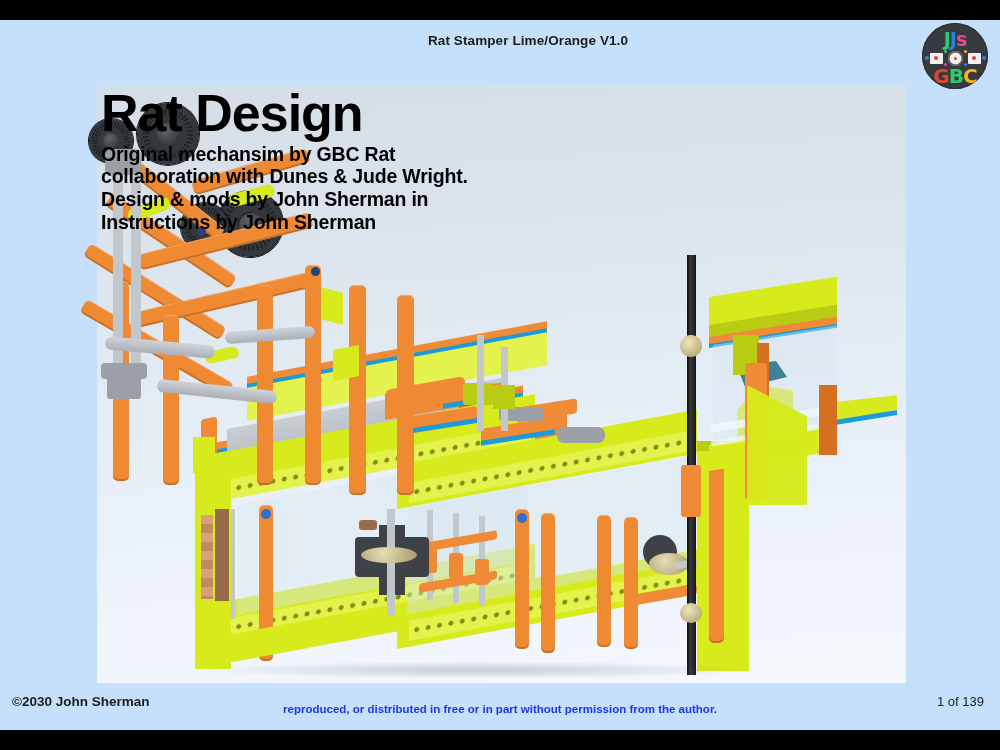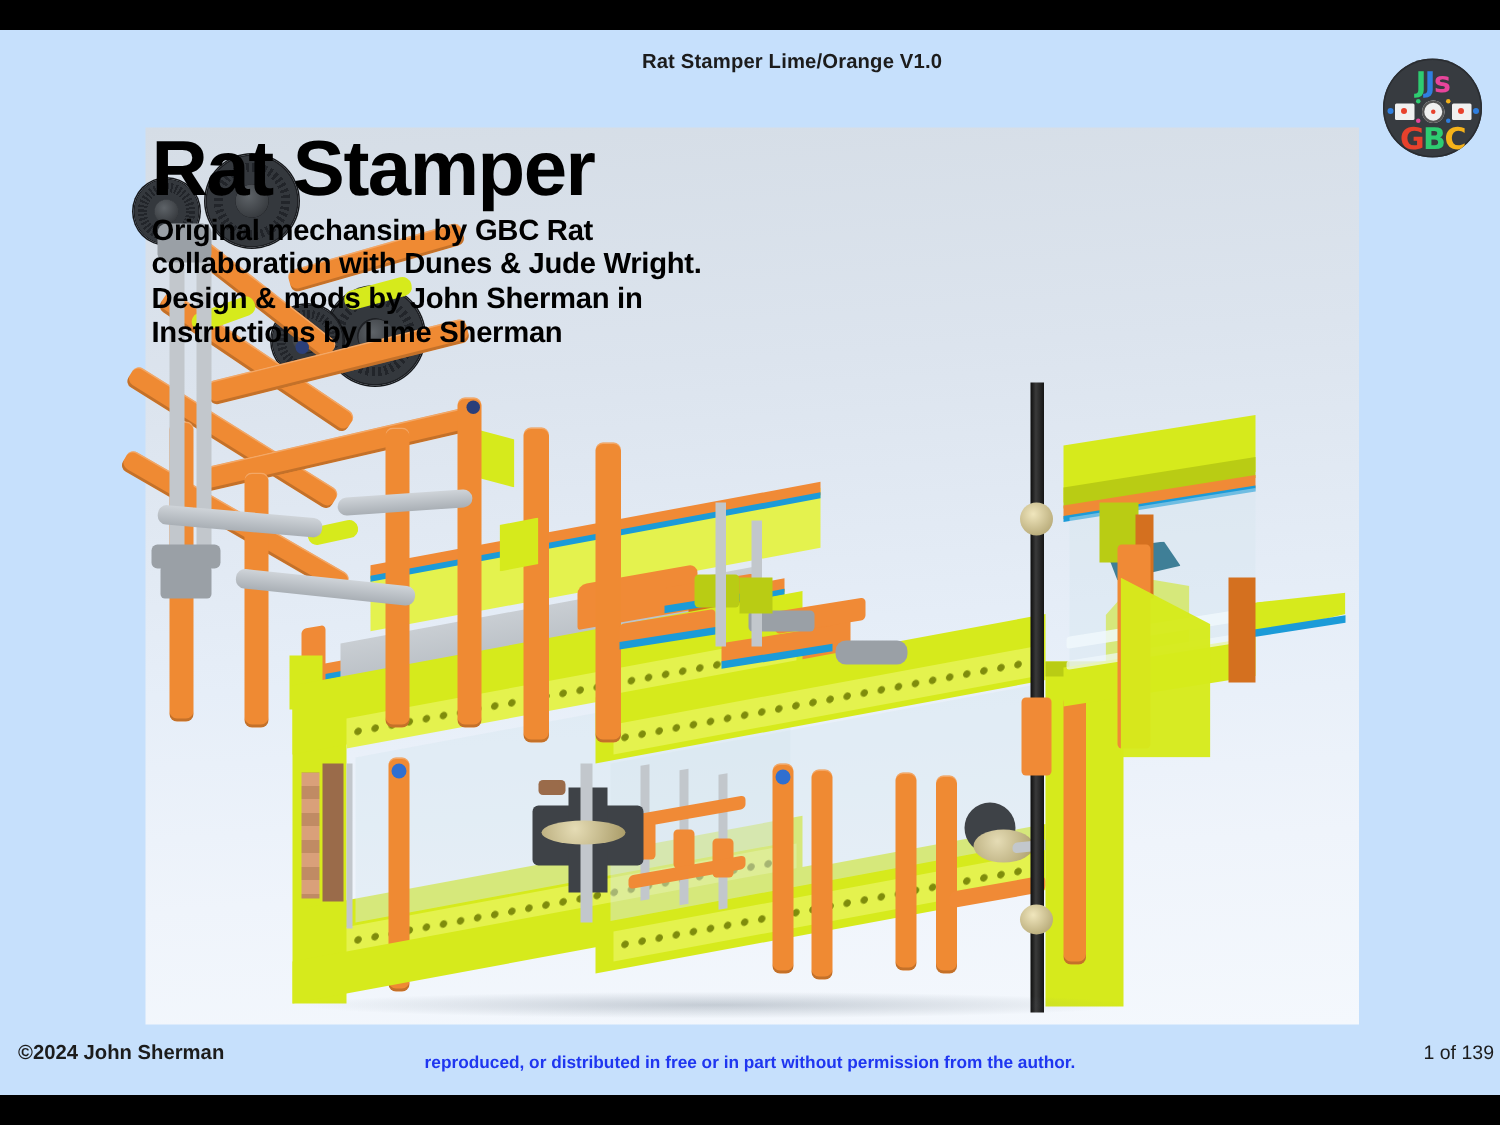--- a/index.html
+++ b/index.html
@@ -42,21 +42,21 @@
     font-weight: bold;
     color: #1c1c1c;
     letter-spacing: .1px;
     margin-left: 28px;
   }
 
   
   #logo {
     position: absolute;
     right: 12px;
-    top: 19px;
+    top: 3px;
     width: 66px;
     height: 66px;
     border-radius: 50%;
     background: #373b40;
     box-shadow: inset 0 0 0 1px #2a2d31;
     overflow: hidden;
   }
   #logo .jjs {
     position: absolute;
     left: 0; top: 7px; width: 66px;
@@ -152,21 +152,21 @@
     bottom: 12px;
     width: 520px;
     text-align: center;
     font-size: 11.5px;
     font-weight: bold;
     color: #1f36f0;
     line-height: 1.45;
   }
   #footer-pagenum {
     position: absolute;
-    right: 4px;
+    right: 16px;
     bottom: 21px;
     font-size: 13px;
     color: #1c1c1c;
   }
 
   
   #model {
     position: absolute;
     left: 0; top: 0;
     width: 809px; height: 598px;
@@ -439,28 +439,28 @@
         <div class="ltgray" style="left:380px;top:250px;width:7px;height:96px;"></div>
         <div class="ltgray" style="left:404px;top:262px;width:7px;height:84px;"></div>
         <div class="lime-d" style="left:396px;top:300px;width:22px;height:24px;"></div>
 
         <div style="left:100px;top:576px;width:560px;height:18px;border-radius:50%;background:radial-gradient(ellipse at 50% 50%, rgba(90,105,120,.30), rgba(90,105,120,0) 70%);"></div>
 
       </div>
     </div>
 
     <div id="title-block">
-      <div id="main-title">Rat Stamper</div>
+      <div id="main-title">Rat Design</div>
       <div class="subline">Original mechansim by GBC Rat</div>
       <div class="subline">collaboration with Dunes &amp; Jude Wright.</div>
       <div class="subline">Design &amp; mods by John Sherman in</div>
-      <div class="subline">Instructions by Lime Sherman</div>
+      <div class="subline">Instructions by John Sherman</div>
     </div>
 
-    <div id="footer-copyright">©2024 John Sherman</div>
+    <div id="footer-copyright">©2030 John Sherman</div>
 
     <div id="footer-disclaimer">
       <div>reproduced, or distributed in free or in part without permission from the author.</div>
     </div>
 
     <div id="footer-pagenum">1 of 139</div>
 
   </div>
 </div>
 

